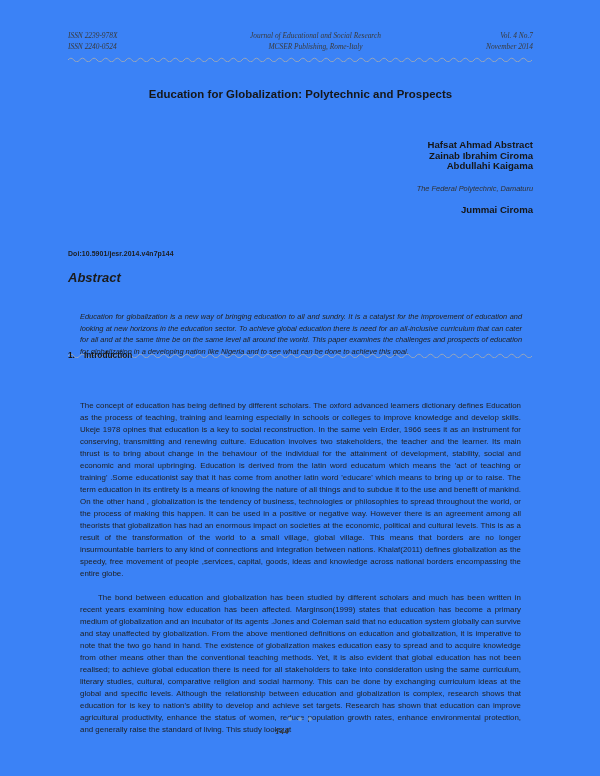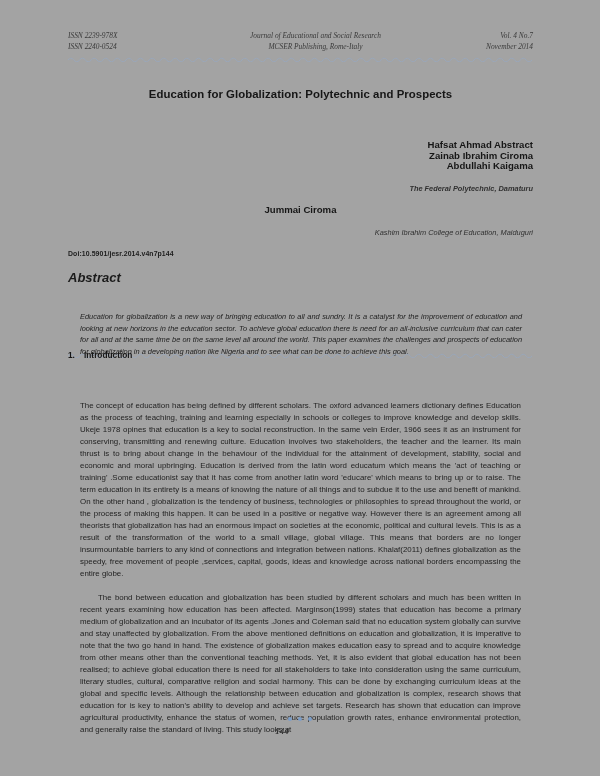--- a/index.html
+++ b/index.html
@@ -12,21 +12,21 @@
     height: 776px;
     font-family: "Liberation Sans", sans-serif;
     color: #1a1a1a;
     position: relative;
     overflow: hidden;
   }
 
   .page {
     position: absolute;
     inset: 0;
-    background: #a3a3a3;
+    background: #3b82f6;
   }
 
   
   .masthead {
     position: absolute;
     left: 68px;
     top: 30px;
     width: 465px;
     display: flex;
     justify-content: space-between;
@@ -73,32 +73,32 @@
     left: 68px;
     width: 465px;
     text-align: right;
     font-size: 9.6px;
     font-weight: bold;
     color: #161616;
   }
   .author-1 { top: 118px; margin-top: 32px; }
   .author-2 { top: 139px; }
   .author-3 { top: 160px; }
-  .author-4 { top: 204px; text-align: center; }
+  .author-4 { top: 204px; }
 
   .affil {
     position: absolute;
     left: 68px;
     width: 465px;
     text-align: right;
     font-size: 7.4px;
     font-style: italic;
     color: #303030;
   }
-  .affil-1 { top: 184px; font-weight: bold; }
+  .affil-1 { top: 184px; }
   .affil-2 { top: 228px; }
 
   
   .doi {
     position: absolute;
     left: 68px;
     top: 250px;
     font-size: 6.9px;
     font-weight: bold;
     color: #1c1c1c;
@@ -209,21 +209,20 @@
     </svg>
   </div>
 
   <div class="article-title">Education for Globalization: Polytechnic and Prospects</div>
 
   <div class="author author-1">Zainab Ibrahim Ciroma</div>
   <div class="author author-2">Hafsat Ahmad Abstract</div>
   <div class="author author-3">Abdullahi Kaigama</div>
   <div class="affil affil-1">The Federal Polytechnic, Damaturu</div>
   <div class="author author-4">Jummai Ciroma</div>
-  <div class="affil affil-2">Kashim Ibrahim College of Education, Maiduguri</div>
 
   <div class="doi">Doi:10.5901/jesr.2014.v4n7p144</div>
 
   <div class="abstract-heading">Abstract</div>
   <div class="abstract-body">Education for globalization is a new way of bringing education to all and sundry. It is a catalyst for the improvement of education and looking at new horizons in the education sector. To achieve global education there is need for an all-inclusive curriculum that can cater for all and at the same time be on the same level all around the world. This paper examines the challenges and prospects of education for globalization in a developing nation like Nigeria and to see what can be done to achieve this goal.</div>
 
   <div class="wave-rule wave-bottom">
     <svg width="465" height="6" viewBox="0 0 465 6" xmlns="http://www.w3.org/2000/svg">
       <path d="M0 4 Q 2.9 0.4 5.8 4 T 11.6 4 T 17.4 4 T 23.2 4 T 29 4 T 34.8 4 T 40.6 4 T 46.4 4 T 52.2 4 T 58 4 T 63.8 4 T 69.6 4 T 75.4 4 T 81.2 4 T 87 4 T 92.8 4 T 98.6 4 T 104.4 4 T 110.2 4 T 116 4 T 121.8 4 T 127.6 4 T 133.4 4 T 139.2 4 T 145 4 T 150.8 4 T 156.6 4 T 162.4 4 T 168.2 4 T 174 4 T 179.8 4 T 185.6 4 T 191.4 4 T 197.2 4 T 203 4 T 208.8 4 T 214.6 4 T 220.4 4 T 226.2 4 T 232 4 T 237.8 4 T 243.6 4 T 249.4 4 T 255.2 4 T 261 4 T 266.8 4 T 272.6 4 T 278.4 4 T 284.2 4 T 290 4 T 295.8 4 T 301.6 4 T 307.4 4 T 313.2 4 T 319 4 T 324.8 4 T 330.6 4 T 336.4 4 T 342.2 4 T 348 4 T 353.8 4 T 359.6 4 T 365.4 4 T 371.2 4 T 377 4 T 382.8 4 T 388.6 4 T 394.4 4 T 400.2 4 T 406 4 T 411.8 4 T 417.6 4 T 423.4 4 T 429.2 4 T 435 4 T 440.8 4 T 446.6 4 T 452.4 4 T 458.2 4 T 464 4" fill="none" stroke="#9aa7ba" stroke-width="1"></path>
     </svg>

